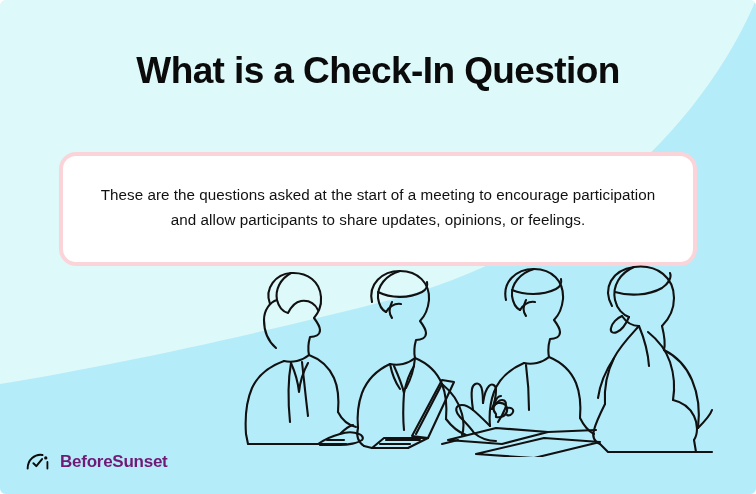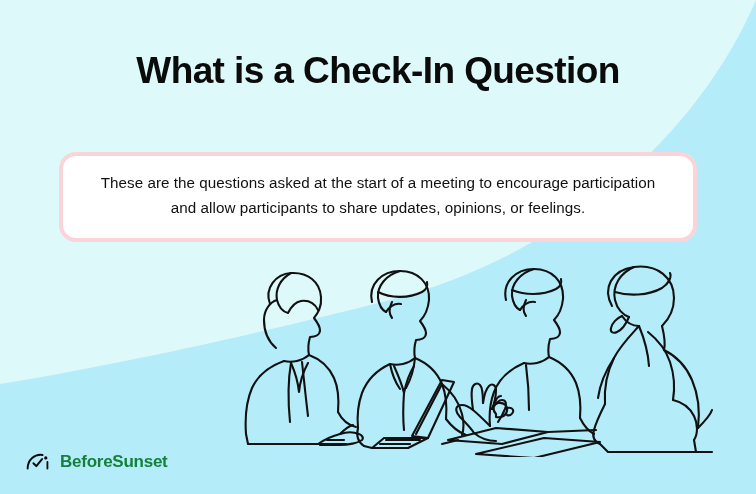--- a/index.html
+++ b/index.html
@@ -6,20 +6,21 @@
   html, body {
     width:756px; height:494px;
     overflow:hidden;
     font-family:"Liberation Sans", sans-serif;
   }
   #stage{
     position:relative;
     width:756px; height:494px;
     background:#ddf9f9;
     overflow:hidden;
+    border-radius:6px;
   }
   
   #bg-wave{
     position:absolute;
     inset:0;
     width:756px; height:494px;
     display:block;
   }
   
   #title{
@@ -30,21 +31,21 @@
     font-weight:700;
     line-height:1.22;
     letter-spacing:-0.6px;
     color:#0b0b0b;
   }
   #title .line{ display:block; }
   
   #info-card{
     position:absolute;
     left:59px; top:152px;
-    width:638px; height:90px;
+    width:638px; height:114px;
     background:#ffffff;
     border:4px solid #fbd4d9;
     border-radius:17px;
     display:flex;
     align-items:center;
     justify-content:center;
     padding:6px 30px 8px 30px;
   }
   #info-card-text{
     text-align:center;
@@ -65,21 +66,21 @@
     position:absolute;
     left:26px; bottom:22px;
     display:flex;
     align-items:center;
     gap:6px;
   }
   #logo-mark{ width:28px; height:20px; display:block; }
   #logo-text{
     font-size:17px;
     font-weight:700;
-    color:#15803d;
+    color:#701a75;
     letter-spacing:-0.25px;
   }
 </style>
 </head>
 <body>
 
 <div id="stage">
 
   <svg id="bg-wave" viewBox="0 0 756 494" preserveAspectRatio="none">
     <rect x="0" y="0" width="756" height="494" fill="#ddf9f9"></rect>

